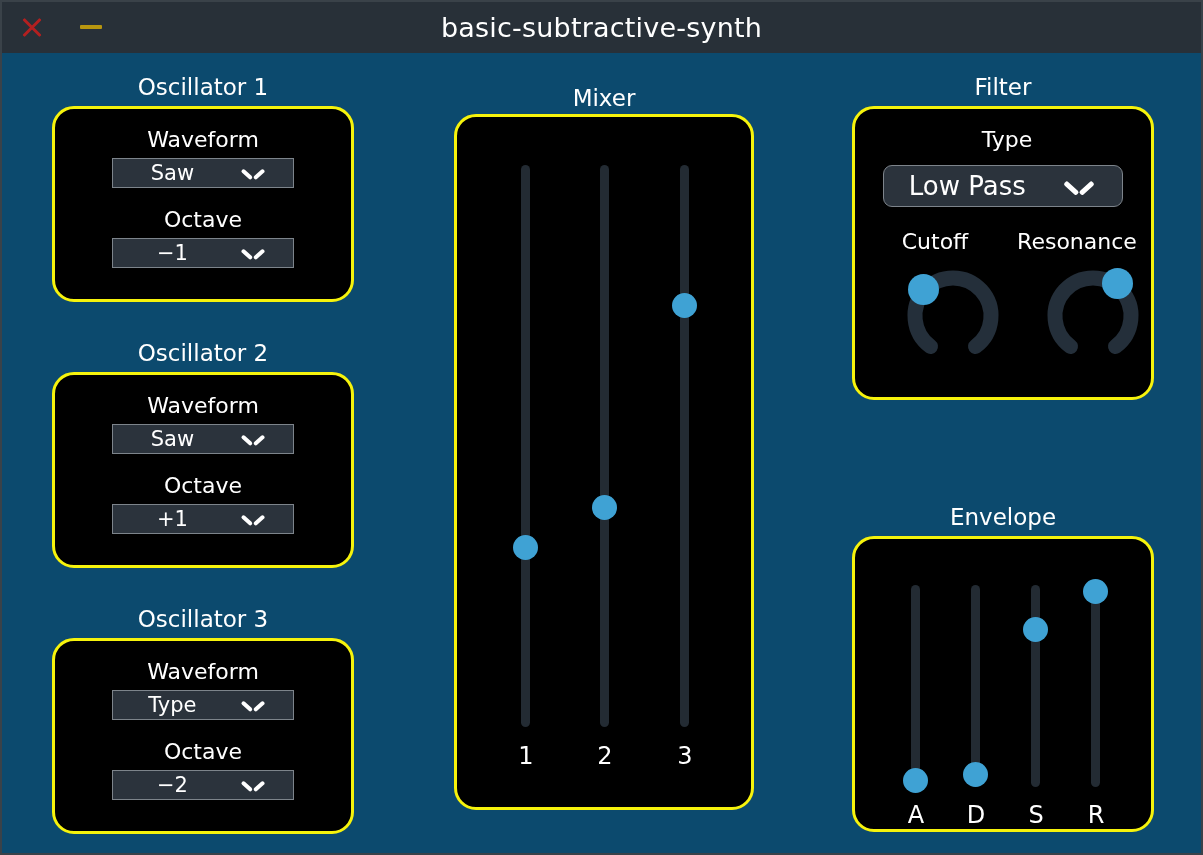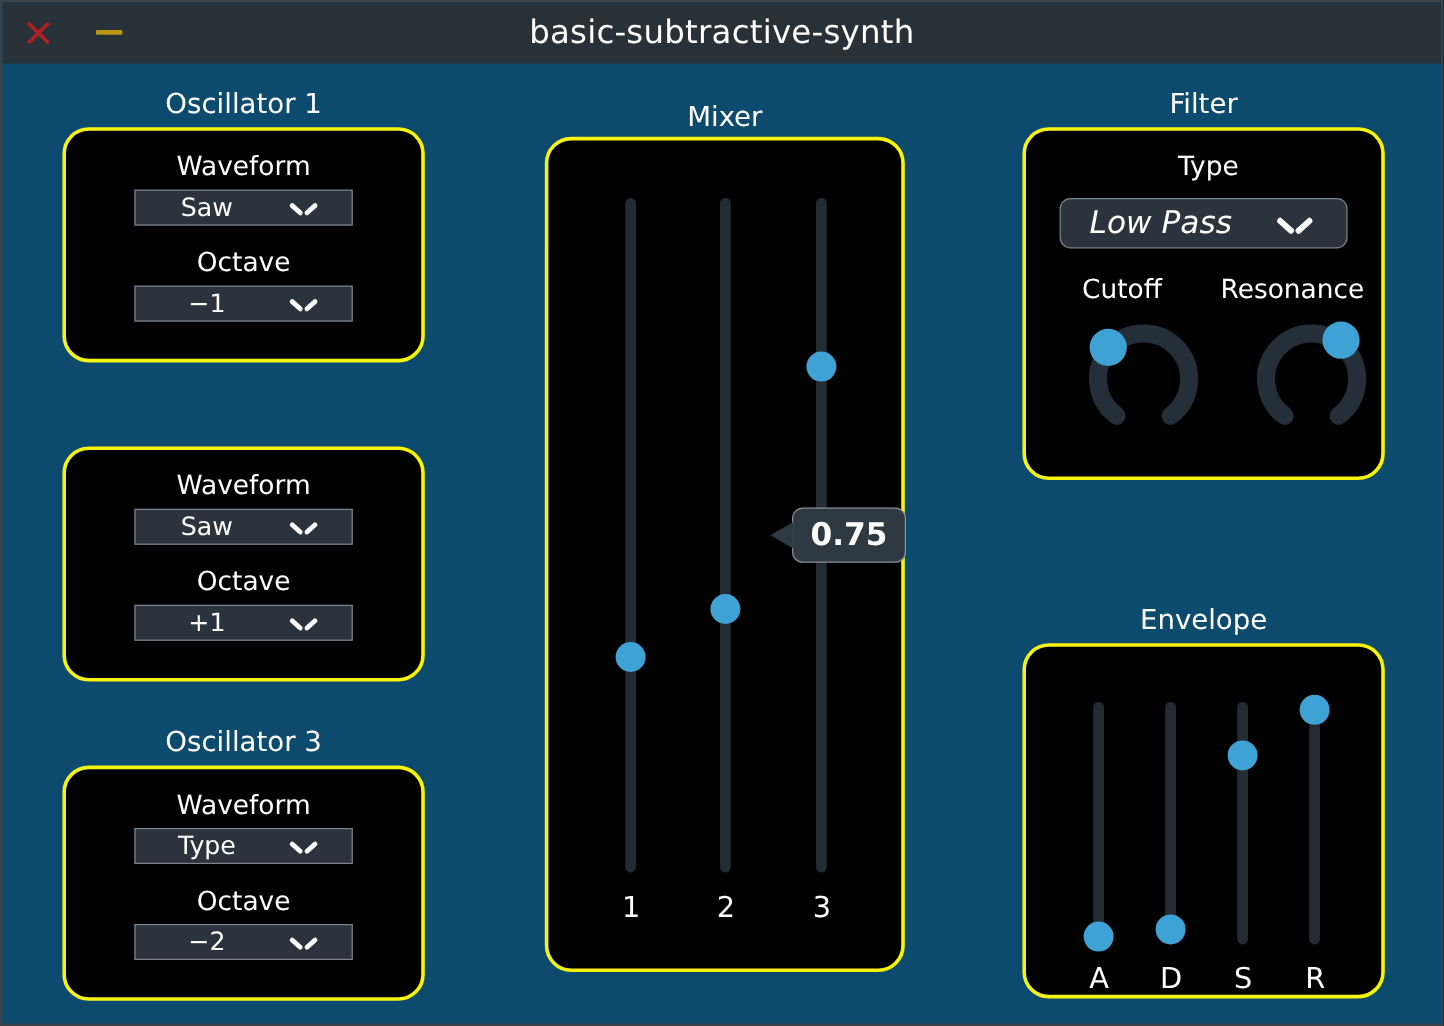--- a/index.html
+++ b/index.html
@@ -117,21 +117,21 @@
     content: "";
     position: absolute;
     top: 0;
     width: 13px; height: 4px;
     background: #ffffff;
     border-radius: 2px;
   }
   .dropdown .chev::before { left: 0;  transform: rotate(42deg);  transform-origin: left center; }
   .dropdown .chev::after  { right: 0; transform: rotate(-42deg); transform-origin: right center; }
 
-  .dropdown.large { border-radius: 9px; font-style: italic; }
+  .dropdown.large { border-radius: 9px; }
   .dropdown.large .dd-value { font-size: 26px; width: 70%; }
   .dropdown.large .chev { right: 12%; width: 28px; height: 14px; margin-top: -6px; }
   .dropdown.large .chev::before,
   .dropdown.large .chev::after { width: 17px; height: 5px; }
 
   
   .slider-track {
     position: absolute;
     width: 9px;
     background: #232b33;
@@ -207,20 +207,21 @@
       <div class="dd-value">Saw</div>
       <div class="chev"></div>
     </div>
     <div class="field-label" style="left:0; top:98px; width:100%;">Octave</div>
     <div class="dropdown" style="left:57px; top:129px; width:182px; height:30px;">
       <div class="dd-value">−1</div>
       <div class="chev"></div>
     </div>
   </div>
 
+  <div class="panel-label" style="left:50px; top:338px; width:302px;">Oscillator 2</div>
   <div class="panel" style="left:50px; top:370px; width:302px; height:196px;">
     <div class="field-label" style="left:0; top:18px; width:100%;">Waveform</div>
     <div class="dropdown" style="left:57px; top:49px; width:182px; height:30px;">
       <div class="dd-value">Saw</div>
       <div class="chev"></div>
     </div>
     <div class="field-label" style="left:0; top:98px; width:100%;">Octave</div>
     <div class="dropdown" style="left:57px; top:129px; width:182px; height:30px;">
       <div class="dd-value">+1</div>
       <div class="chev"></div>
@@ -250,24 +251,20 @@
 
     <div class="slider-track" style="left:143px; top:48px; height:562px;"></div>
     <div class="slider-handle" style="left: 143px; top: 378.32px;"></div>
     <div class="slider-caption" style="left:103px; top:625px; width:90px;">2</div>
 
     <div class="slider-track" style="left:223px; top:48px; height:562px;"></div>
     <div class="slider-handle" style="left: 223px; top: 176px;"></div>
     <div class="slider-caption" style="left:183px; top:625px; width:90px;">3</div>
   </div>
 
-  <div id="tooltip" style="left:658px; top:421px; width:95px; height:46px;">
-    <div class="tip-arrow"></div>
-    <span>0.75</span>
-  </div>
 
   <div class="panel-label" style="left:850px; top:72px; width:302px;">Filter</div>
   <div class="panel" style="left:850px; top:104px; width:302px; height:294px;">
 
     <div class="field-label" style="left:4px; top:18px; width:100%;">Type</div>
     <div class="dropdown large" style="left:28px; top:56px; width:240px; height:42px;">
       <div class="dd-value">Low Pass</div>
       <div class="chev"></div>
     </div>
 

